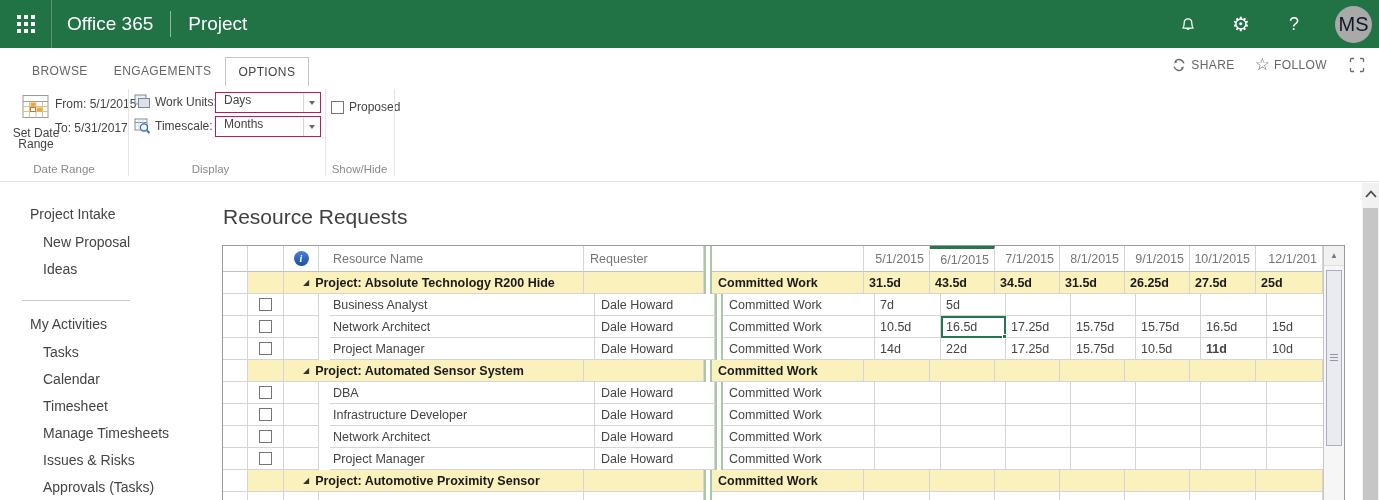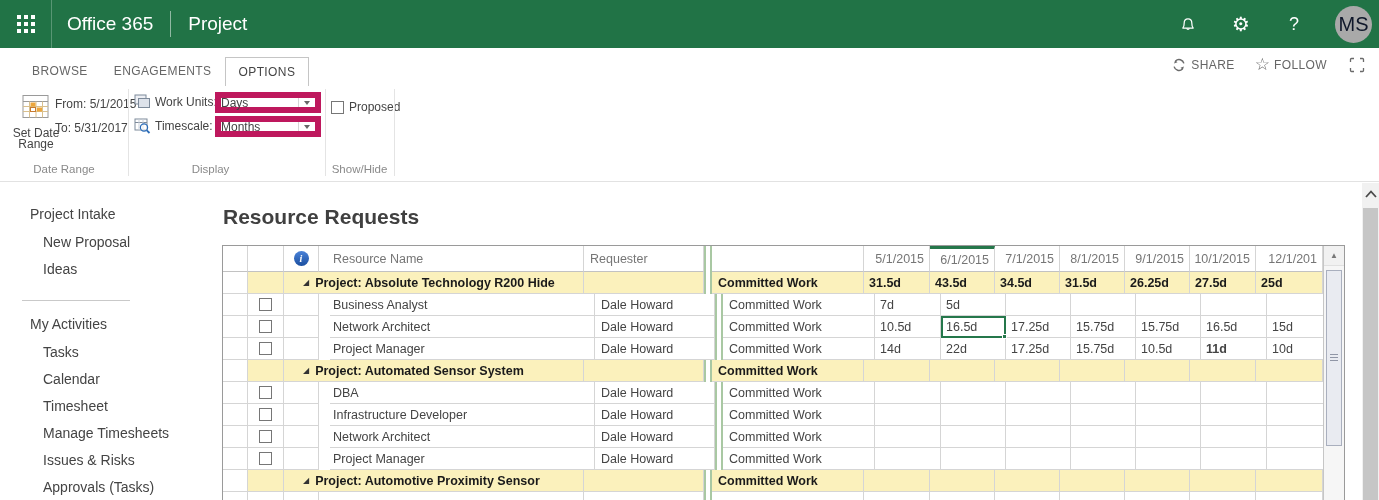--- a/index.html
+++ b/index.html
@@ -37,35 +37,35 @@
   .focus-btn{margin-left:18px;cursor:pointer;}
 
   
   .ribbon{position:absolute;left:0;top:86px;width:100%;height:96px;background:#fff;border-bottom:1px solid #E2E2E2;font-size:12px;color:#444;}
   .rdiv{position:absolute;top:3px;bottom:5px;width:1px;background:#E4E4E4;}
   .grouplabel{position:absolute;bottom:6px;font-size:11.5px;color:#8A8A8A;text-align:center;}
   .sdr-btn{position:absolute;left:8px;top:7px;width:56px;text-align:center;cursor:pointer;}
   .sdr-btn .txt{margin-top:4px;line-height:11px;font-size:12px;color:#444;}
   .dr-dates{position:absolute;left:55px;top:6px;line-height:24px;white-space:nowrap;}
   .dd-row-label{position:absolute;display:flex;align-items:center;}
-  .dropdown{position:absolute;left:215px;width:106px;height:21px;border:6px solid #be185d;background:#fff;
-    display:flex;align-items:center;padding-left:0;cursor:pointer;}
+  .dropdown{position:absolute;left:215px;width:106px;height:21px;border:1px solid #be185d;background:#fff;
+    display:flex;align-items:flex-start;padding-left:8px;cursor:pointer;}
   .dropdown .caret{position:absolute;right:0;top:0;width:17px;height:100%;border-left:1px solid #D5D5D5;
     display:flex;align-items:center;justify-content:center;}
   .caret i{width:0;height:0;border-left:3.5px solid transparent;border-right:3.5px solid transparent;border-top:4px solid #666;}
   .cbx{width:13px;height:13px;border:1px solid #767676;background:#fff;display:inline-block;cursor:pointer;}
 
   
   nav{position:absolute;left:0;top:183px;width:222px;padding-top:21px;font-size:14px;color:#444;}
   .navhead{padding-left:30px;height:28px;line-height:20px;cursor:pointer;}
   .navitem{padding-left:43px;height:27px;line-height:20px;cursor:pointer;}
   .navdiv{margin:14px 0 13px 22px;width:108px;border-top:1px solid #C9C9C9;height:0;}
 
   
-  .page-title{position:absolute;left:223px;top:205px;font-size:21px;font-weight:700;color:#404040;margin:0;}
+  .page-title{position:absolute;left:223px;top:205px;font-size:21px;font-weight:400;color:#404040;margin:0;}
 
   #grid{position:absolute;left:222px;top:245px;width:1123px;height:258px;border:1px solid #9A9A9A;background:#fff;overflow:hidden;}
   .grow{display:flex;height:22px;}
   .grow.header{height:26px;}
   .c,.hc{border-right:1px solid #D5D5D5;border-bottom:1px solid #D5D5D5;display:flex;align-items:center;
     font-size:12.5px;color:#444;overflow:hidden;white-space:nowrap;flex:none;}
   .hc{color:#767676;border-bottom:1px solid #C2C2C2;}
   .hc.name{padding-left:14px;}
   .hc.req{padding-left:6px;text-align:center;}
   .hc.date{justify-content:flex-end;padding-right:5px;}

